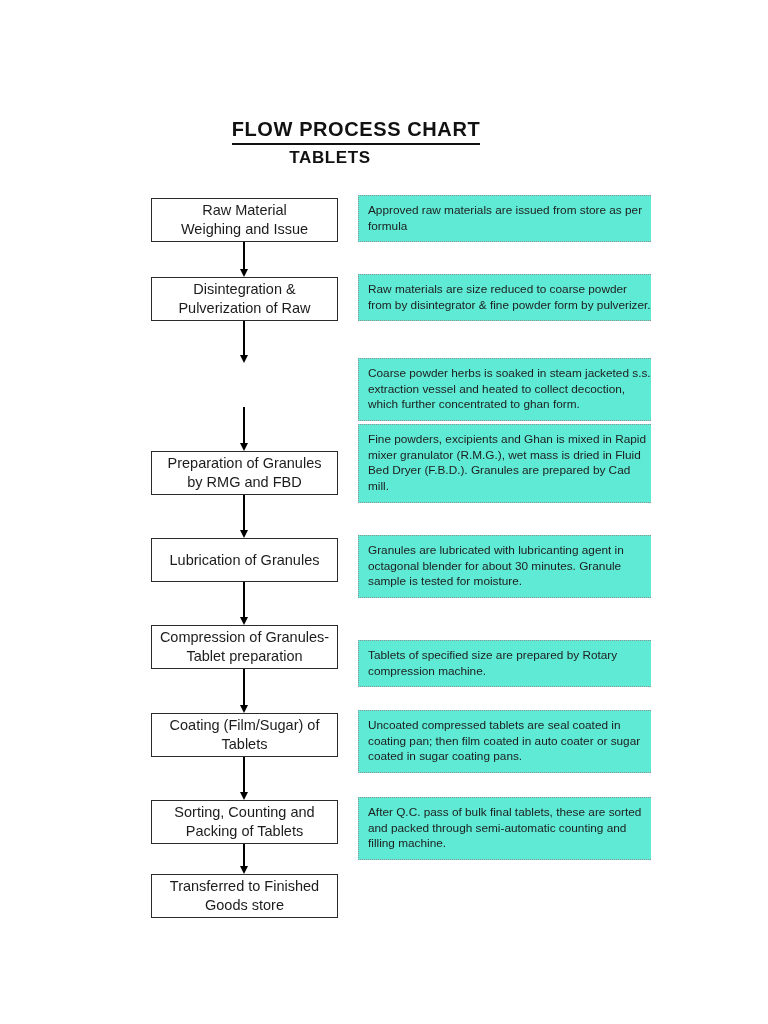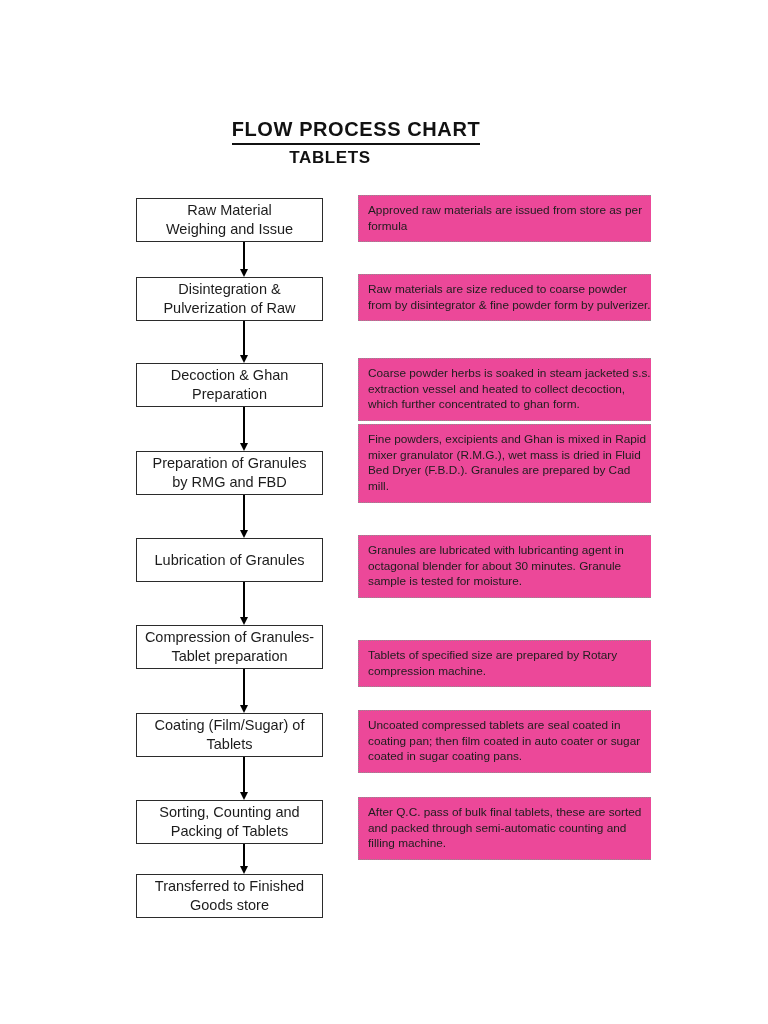--- a/index.html
+++ b/index.html
@@ -34,42 +34,42 @@
     left: 0;
     width: 660px;
     text-align: center;
     font-size: 17px;
     font-weight: bold;
     letter-spacing: 0.6px;
     color: #111;
   }
   .step {
     position: absolute;
-    left: 136px;
+    left: 151px;
     width: 187px;
     height: 44px;
     box-sizing: border-box;
     border: 1.5px solid #2b2b2b;
     background: #fff;
     display: flex;
     align-items: center;
     justify-content: center;
     text-align: center;
     font-size: 14.5px;
     line-height: 1.3;
     color: #1c1c1c;
     white-space: pre-line;
   }
   .desc {
     position: absolute;
     left: 358px;
     width: 303px;
     box-sizing: border-box;
     border: 1px dotted #8f8f8f;
-    background: #ec4899;
+    background: #5eead4;
     padding: 7px 9px;
     font-size: 11.8px;
     line-height: 1.33;
     color: #1d1d1d;
   }
   .arrow {
     position: absolute;
     left: 239px;
     width: 10px;
   }
@@ -94,22 +94,20 @@
 
   <div class="title-wrap">
     <span class="title-text">FLOW PROCESS CHART</span>
   </div>
   <div class="subtitle">TABLETS</div>
 
   <div class="step" style="top:198px">Raw Material
 Weighing and Issue</div>
   <div class="step" style="top:277px">Disintegration &amp;
 Pulverization of Raw</div>
-  <div class="step" style="top:363px">Decoction &amp; Ghan
-Preparation</div>
   <div class="step" style="top:451px">Preparation of Granules
 by RMG and FBD</div>
   <div class="step" style="top:538px">Lubrication of Granules</div>
   <div class="step" style="top:625px">Compression of Granules-
 Tablet preparation</div>
   <div class="step" style="top:713px">Coating (Film/Sugar) of
 Tablets</div>
   <div class="step" style="top:800px">Sorting, Counting and
 Packing of Tablets</div>
   <div class="step" style="top:874px">Transferred to Finished

